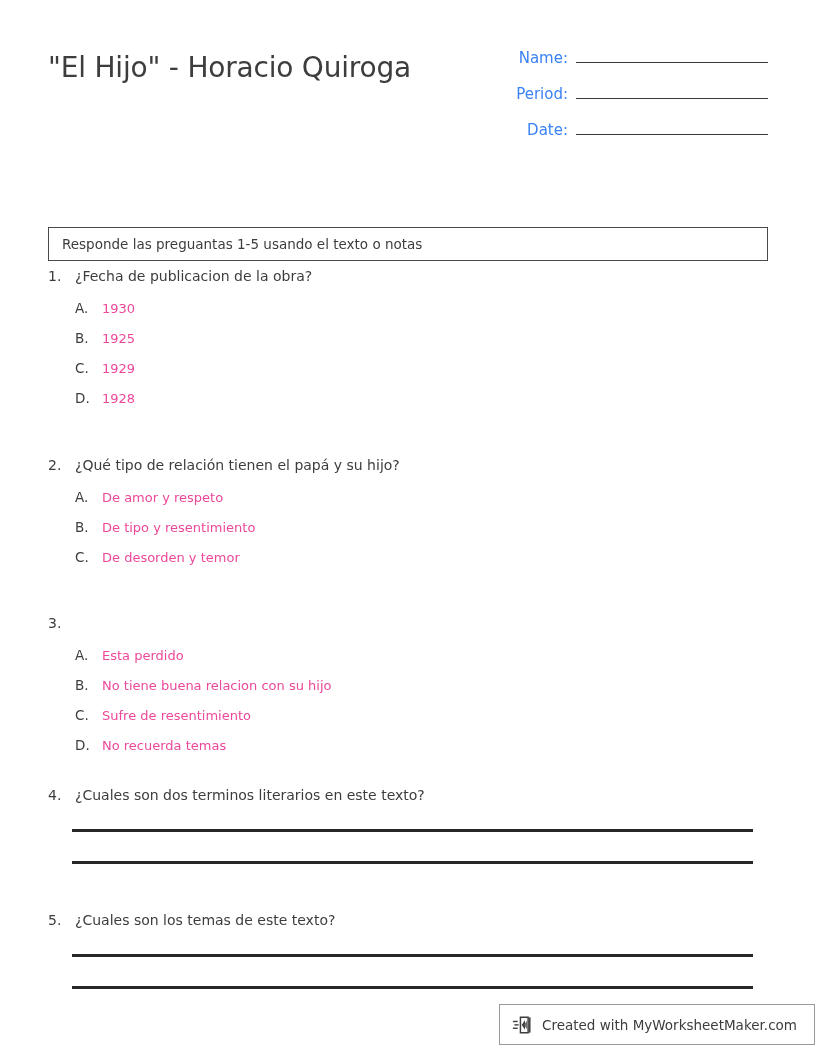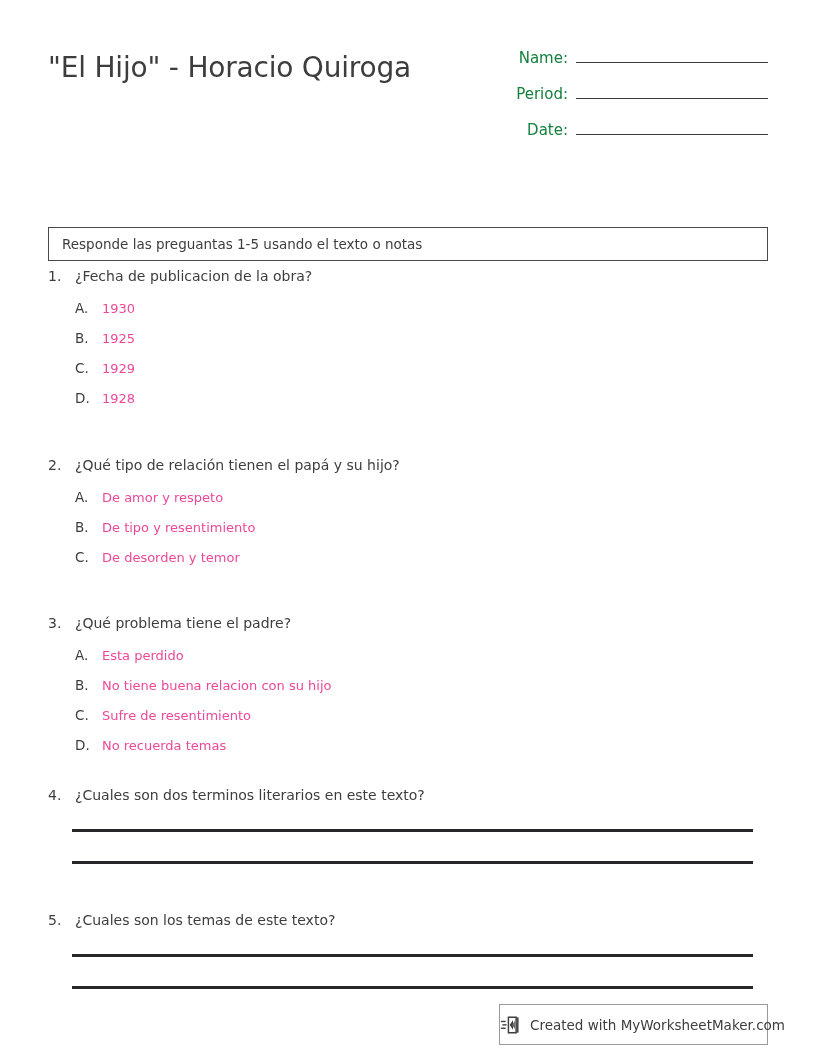--- a/index.html
+++ b/index.html
@@ -43,21 +43,21 @@
     gap: 15px;
     padding-top: 2px;
   }
   .meta-row {
     display: flex;
     align-items: baseline;
     justify-content: flex-end;
   }
   .meta-label {
     font-size: 15px;
-    color: #15803d;
+    color: #3b82f6;
     white-space: nowrap;
     padding-right: 8px;
   }
   .meta-line {
     width: 192px;
     border-bottom: 1.5px solid #3a3a3a;
     height: 16px;
   }
 
   
@@ -135,28 +135,28 @@
   }
   .answer-line.second {
     margin-top: 29px;
   }
 
   
   .footer-badge {
     position: absolute;
     left: 499px;
     top: 1004px;
-    width: 269px;
+    width: 316px;
     height: 41px;
     border: 1px solid #9a9a9a;
     box-sizing: border-box;
     background: #ffffff;
     display: flex;
     align-items: center;
-    padding-left: 0;
+    padding-left: 12px;
   }
   .footer-logo {
     width: 22px;
     height: 22px;
     flex: none;
     margin-right: 8px;
     display: block;
   }
   .footer-text {
     font-size: 13.5px;
@@ -234,21 +234,20 @@
       <div class="option-row">
         <span class="option-letter">C.</span>
         <span class="option-text">De desorden y temor</span>
       </div>
     </div>
   </div>
 
   <div class="question-block" style="margin-bottom:20px;">
     <div class="question-row">
       <span class="question-number">3.</span>
-      <span class="question-text">¿Qué problema tiene el padre?</span>
     </div>
     <div class="options">
       <div class="option-row">
         <span class="option-letter">A.</span>
         <span class="option-text">Esta perdido</span>
       </div>
       <div class="option-row">
         <span class="option-letter">B.</span>
         <span class="option-text">No tiene buena relacion con su hijo</span>
       </div>

